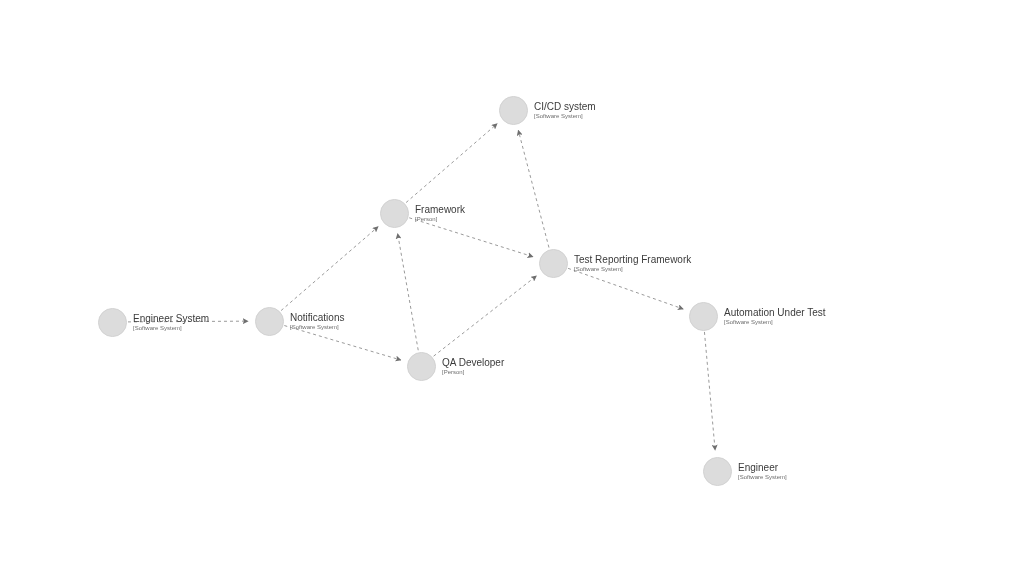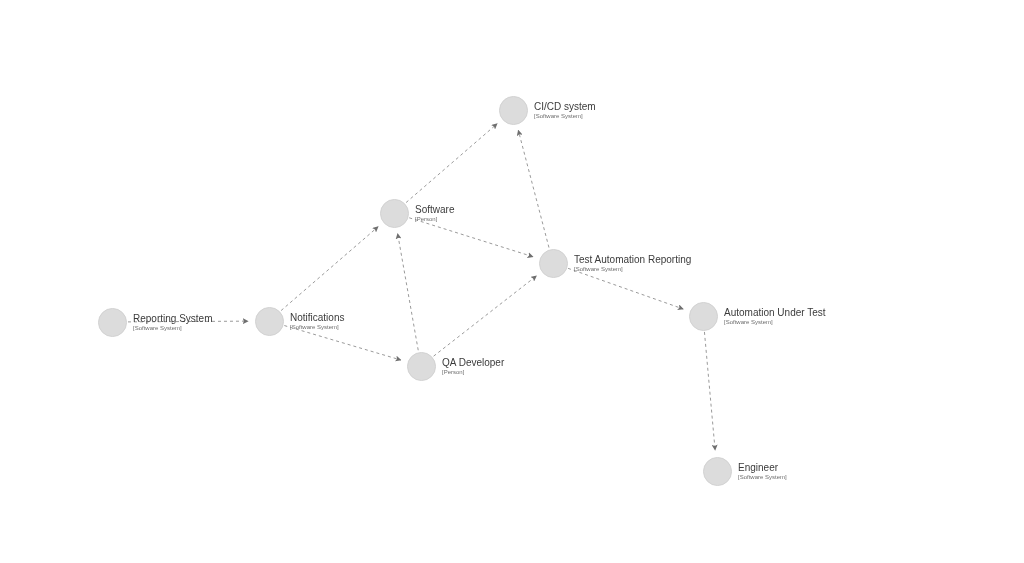--- a/index.html
+++ b/index.html
@@ -82,56 +82,56 @@
       <line x1="409.2631147650147" y1="217.79972162421845" x2="532.9671618709182" y2="256.7003653682133" stroke="#9a9a9a" stroke-width="1" stroke-dasharray="3 3" marker-end="url(#arrowhead)"></line>
       <line x1="433.61418294566" y1="356.15711482270467" x2="536.4438848838213" y2="275.9187867952001" stroke="#9a9a9a" stroke-width="1" stroke-dasharray="3 3" marker-end="url(#arrowhead)"></line>
       <line x1="548.9530129870974" y1="247.52027467564758" x2="518.3116704544346" y2="130.31713948821255" stroke="#9a9a9a" stroke-width="1" stroke-dasharray="3 3" marker-end="url(#arrowhead)"></line>
       <line x1="568.0859876832337" y1="268.33038231474256" x2="683.1996411657558" y2="309.0038732119004" stroke="#9a9a9a" stroke-width="1" stroke-dasharray="3 3" marker-end="url(#arrowhead)"></line>
       <line x1="704.4393021810382" y1="331.9351312900666" x2="715.1109158873873" y2="450.0851401817876" stroke="#9a9a9a" stroke-width="1" stroke-dasharray="3 3" marker-end="url(#arrowhead)"></line>
     </svg>
   <div id="node-layer">
       <div class="node" style="left: 112px; top: 322px;">
         <div class="node-circle" style="background: rgb(220, 220, 220); border-color: rgb(210, 210, 210);"></div>
         <div class="node-label">
-          <span class="node-title">Reporting System</span>
+          <span class="node-title">Engineer System</span>
           <span class="node-subtitle">[Software System]</span>
         </div>
       </div>
       <div class="node" style="left: 269px; top: 321px;">
         <div class="node-circle" style="background: rgb(220, 220, 220); border-color: rgb(210, 210, 210);"></div>
         <div class="node-label">
           <span class="node-title">Notifications</span>
           <span class="node-subtitle">[Software System]</span>
         </div>
       </div>
       <div class="node" style="left: 394px; top: 213px;">
         <div class="node-circle" style="background: rgb(220, 220, 220); border-color: rgb(210, 210, 210);"></div>
         <div class="node-label">
-          <span class="node-title">Software</span>
+          <span class="node-title">Framework</span>
           <span class="node-subtitle">[Person]</span>
         </div>
       </div>
       <div class="node" style="left: 421px; top: 366px;">
         <div class="node-circle" style="background: rgb(220, 220, 220); border-color: rgb(210, 210, 210);"></div>
         <div class="node-label">
           <span class="node-title">QA Developer</span>
           <span class="node-subtitle">[Person]</span>
         </div>
       </div>
       <div class="node" style="left: 513px; top: 110px;">
         <div class="node-circle" style="background: rgb(220, 220, 220); border-color: rgb(210, 210, 210);"></div>
         <div class="node-label">
           <span class="node-title">CI/CD system</span>
           <span class="node-subtitle">[Software System]</span>
         </div>
       </div>
       <div class="node" style="left: 553px; top: 263px;">
         <div class="node-circle" style="background: rgb(220, 220, 220); border-color: rgb(210, 210, 210);"></div>
         <div class="node-label">
-          <span class="node-title">Test Automation Reporting</span>
+          <span class="node-title">Test Reporting Framework</span>
           <span class="node-subtitle">[Software System]</span>
         </div>
       </div>
       <div class="node" style="left: 703px; top: 316px;">
         <div class="node-circle" style="background: rgb(220, 220, 220); border-color: rgb(210, 210, 210);"></div>
         <div class="node-label">
           <span class="node-title">Automation Under Test</span>
           <span class="node-subtitle">[Software System]</span>
         </div>
       </div>

